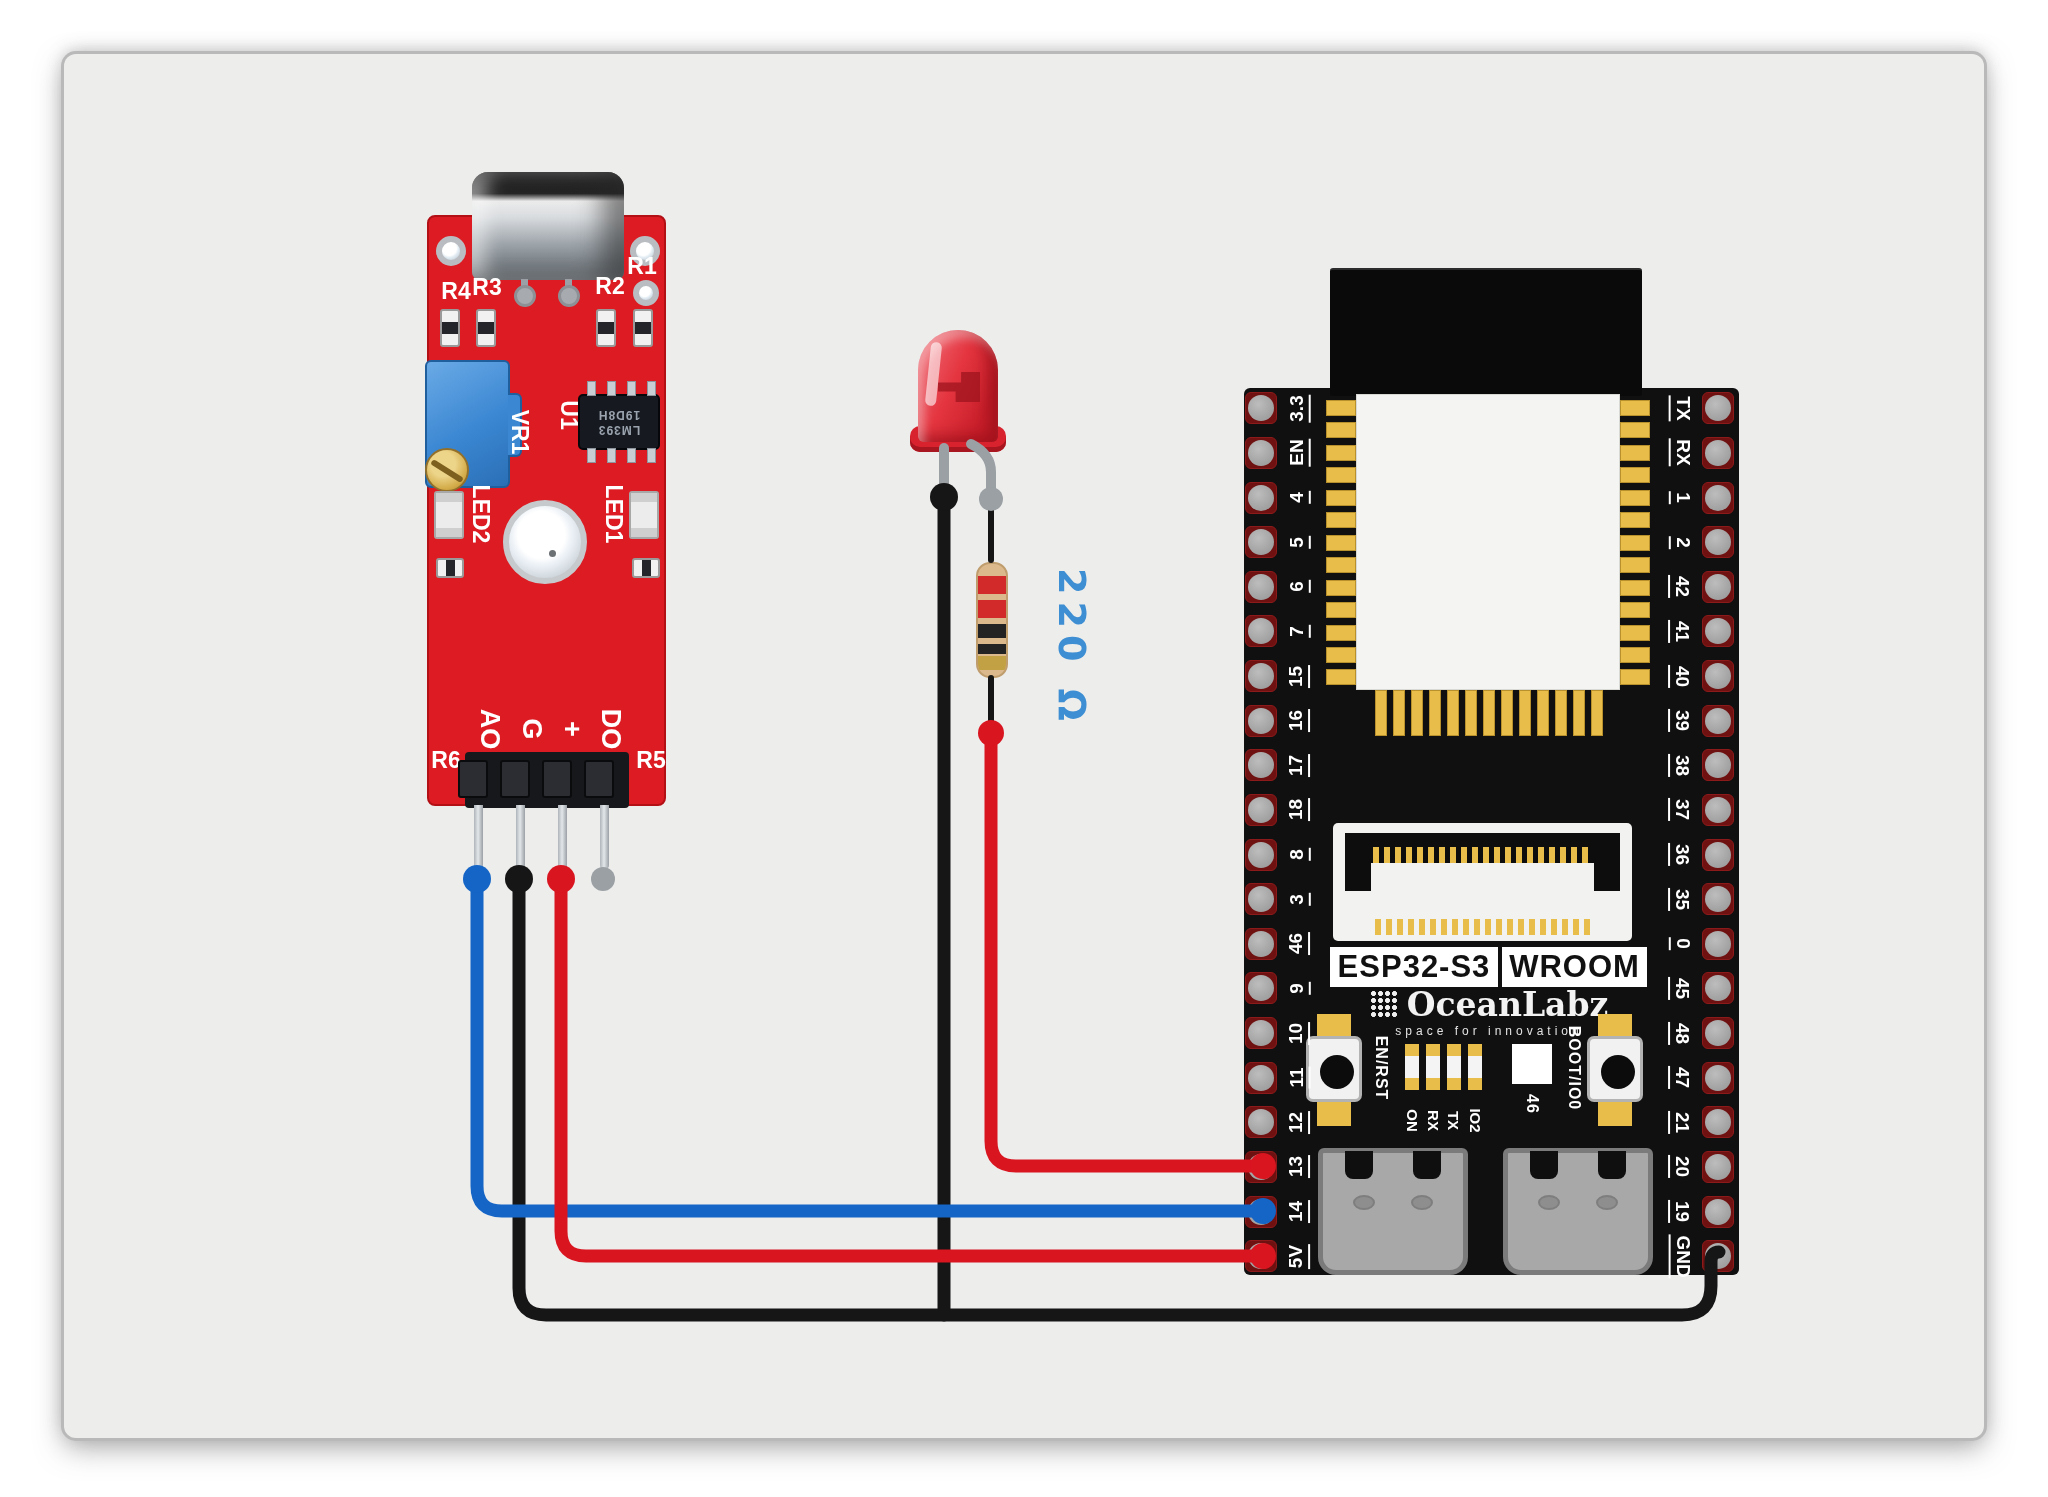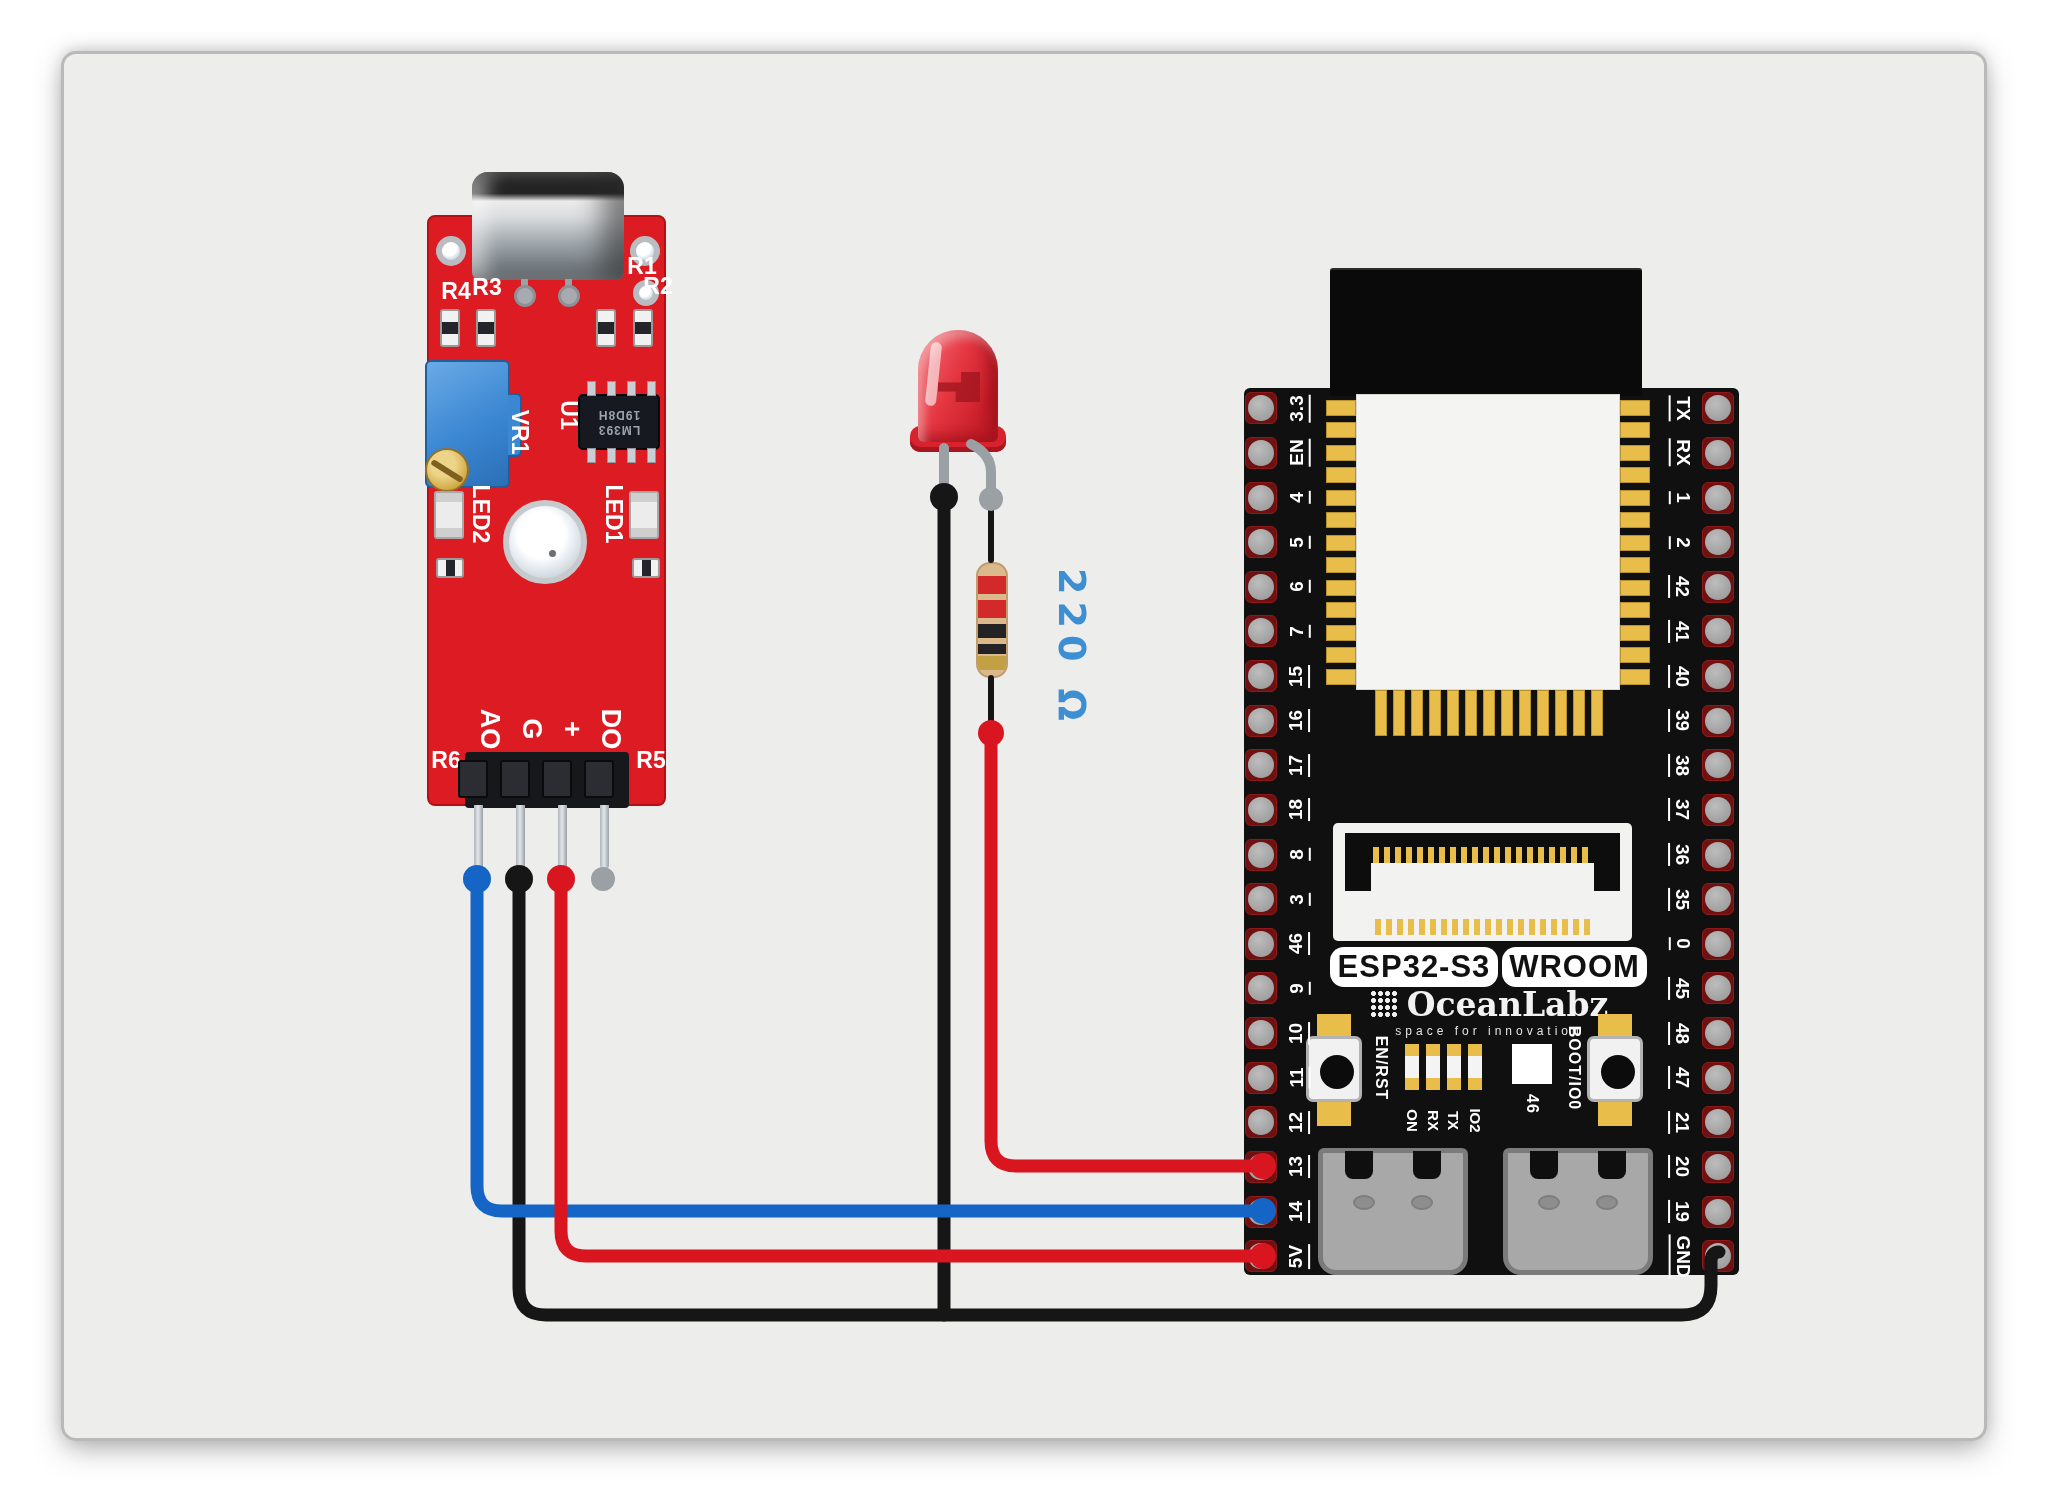--- a/index.html
+++ b/index.html
@@ -56,21 +56,21 @@
   
   .esp{position:absolute;left:1244px;top:388px;width:495px;height:887px;background:#101010;border-radius:6px;}
   .antenna{position:absolute;left:86px;top:-120px;width:312px;height:126px;background:#0a0a0a;border-top:2px solid #2c2c2c;border-radius:3px;}
   .module{position:absolute;left:112px;top:6px;width:264px;height:296px;background:#f4f4f2;border:1px solid #d8d8d4;box-sizing:border-box;}
   .tooth{position:absolute;background:#e9bd49;border:1px solid #b9912c;box-sizing:border-box;}
   .fpc{position:absolute;left:89px;top:435px;width:299px;height:118px;background:#f2f2f0;border-radius:5px;}
   .fpc-bar{position:absolute;left:12px;top:10px;width:275px;height:30px;background:#0d0d0d;}
   .fpc-wingL{position:absolute;left:12px;top:10px;width:26px;height:58px;background:#0d0d0d;}
   .fpc-wingR{position:absolute;left:261px;top:10px;width:26px;height:58px;background:#0d0d0d;}
   .comb{position:absolute;background-image:repeating-linear-gradient(90deg,#e9bd49 0 6px,transparent 6px 11px);}
-  .chipbox{position:absolute;background:#ffffff;color:#111;font-weight:bold;display:flex;align-items:center;justify-content:center;border-radius:14px;}
+  .chipbox{position:absolute;background:#ffffff;color:#111;font-weight:bold;display:flex;align-items:center;justify-content:center;}
   .chipbox span{font-size:31px;letter-spacing:1px;}
   .brandrow{position:absolute;left:100px;top:598px;width:290px;height:36px;display:flex;align-items:center;justify-content:center;gap:9px;}
   .dotsq{width:28px;height:28px;background-image:radial-gradient(#f0f0f0 2.2px,transparent 2.6px);background-size:7px 7px;}
   .brand{color:#f2f2f2;font-family:"DejaVu Serif","Liberation Serif",serif;font-weight:bold;font-size:33px;}
   .tagline{position:absolute;left:100px;top:636px;width:290px;text-align:center;color:#e2e2e2;font-size:12px;letter-spacing:4px;}
   .goldpad{position:absolute;width:34px;height:26px;background:#e9bd49;}
   .btn{position:absolute;width:56px;height:66px;background:#f1f1f1;border:3px solid #b3b3b3;border-radius:7px;box-sizing:border-box;}
   .btn:after{content:"";position:absolute;left:11px;top:16px;width:34px;height:34px;border-radius:50%;background:#0c0c0c;}
   .btnlabel{color:#fff;font-weight:bold;font-size:16px;letter-spacing:1px;}
   .sledgrp{position:absolute;left:161px;top:656px;display:flex;gap:7px;}
@@ -108,21 +108,21 @@
     <div class="mic"></div>
     <div class="mic-leg" style="left:92px;"></div>
     <div class="mic-leg" style="left:136px;"></div>
     <div class="mic-pad" style="left:85px;"></div>
     <div class="mic-pad" style="left:129px;"></div>
     <div class="hole" style="left:7px;top:19px;width:30px;height:30px;"></div>
     <div class="hole" style="left:201px;top:19px;width:30px;height:30px;"></div>
     <div class="hole" style="left:204px;top:63px;width:26px;height:26px;"></div>
     <span class="ctext s-ref" style="left:27px;top:74px;">R4</span>
     <span class="ctext s-ref" style="left:58px;top:70px;">R3</span>
-    <span class="ctext s-ref" style="left:181px;top:69px;margin-left:48px;">R2</span>
+    <span class="ctext s-ref" style="left:181px;top:69px;">R2</span>
     <span class="ctext s-ref" style="left:213px;top:49px;">R1</span>
     <div class="smd-v" style="left:11px;top:92px;"></div>
     <div class="smd-v" style="left:47px;top:92px;"></div>
     <div class="smd-v" style="left:167px;top:92px;"></div>
     <div class="smd-v" style="left:204px;top:92px;"></div>
     <div class="trimmer"></div>
     <div class="trim-tab"></div>
     <div class="screw"></div>
     <span class="vtext s-ref" style="left:90px;top:215px;">VR1</span>
     <span class="vtext s-ref" style="left:139px;top:198px;">U1</span>

